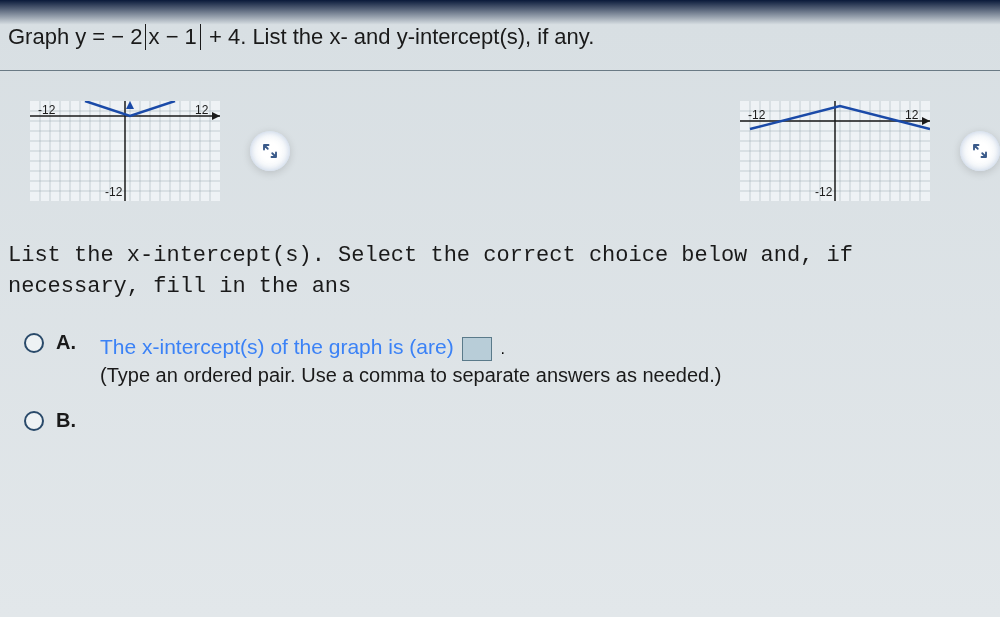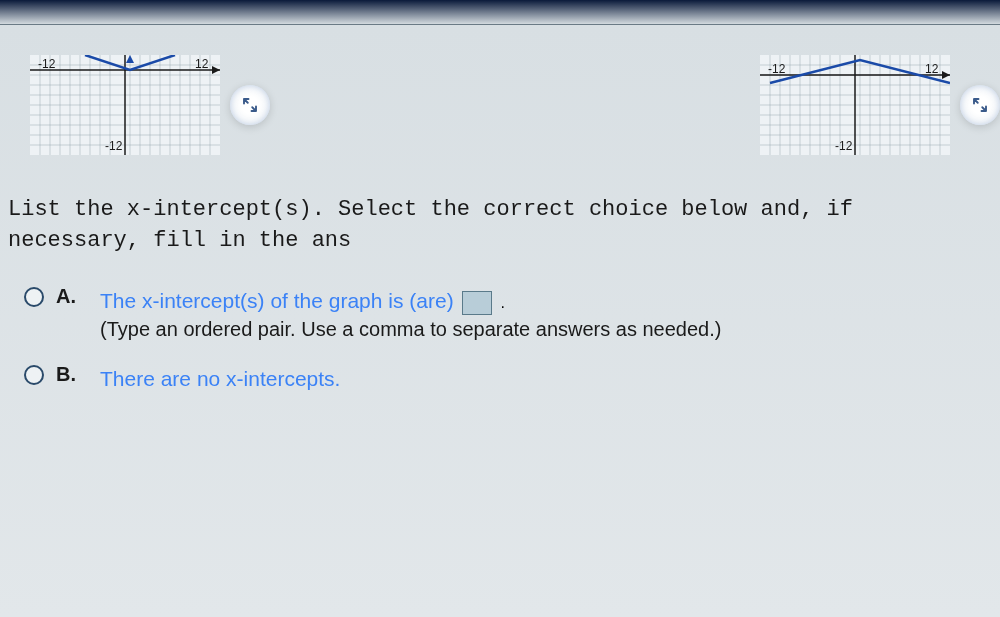--- a/index.html
+++ b/index.html
@@ -21,20 +21,21 @@
       font-weight: 400;
     }
     .divider {
       border: none;
       border-top: 1px solid #6a7a85;
       margin: 0 0 30px 0;
     }
     .graphs-row {
       display: flex;
       align-items: center;
+      gap: 20px;
       padding-left: 30px;
       margin-bottom: 40px;
       justify-content: center;
     }
     .graph-box {
       position: relative;
       width: 190px;
       height: 100px;
       background: #f0f3f5;
     }
@@ -107,20 +108,23 @@
       vertical-align: middle;
       margin: 0 4px;
     }
     .abs-bar { display:inline-block; border-left:1.5px solid #1a1a1a; border-right:1.5px solid #1a1a1a; padding:0 3px; margin:0 2px;}
   </style>
 </head>
 <body>
 
 <div class="content">
 
+  <div class="question-text">
+    <span>Graph y = − 2</span><span class="abs-bar">x − 1</span><span> + 4. List the x- and y-intercept(s), if any.</span>
+  </div>
   <hr class="divider">
 
   <div class="graphs-row">
 
     <div class="graph-box">
       <svg width="190" height="100" viewBox="0 0 190 100">
         <rect x="0" y="0" width="190" height="100" fill="#eef2f5"></rect>
         <g stroke="#9aa8b0" stroke-width="0.5">
           <line x1="0" y1="10" x2="190" y2="10"></line>
             <line x1="0" y1="20" x2="190" y2="20"></line>
@@ -227,17 +231,16 @@
         <span class="opt-text">The x-intercept(s) of the graph is (are)</span>
         <span class="fill-box"></span>
         <span>.</span>
         <span class="opt-sub">(Type an ordered pair. Use a comma to separate answers as needed.)</span>
       </div>
     </div>
 
     <div class="option">
       <div class="radio"></div>
       <div class="opt-label">B.</div>
-      <div class="opt-text">There are no x-intercepts.</div>
     </div>
 
   </div>
 </div>
 
 </body></html>

